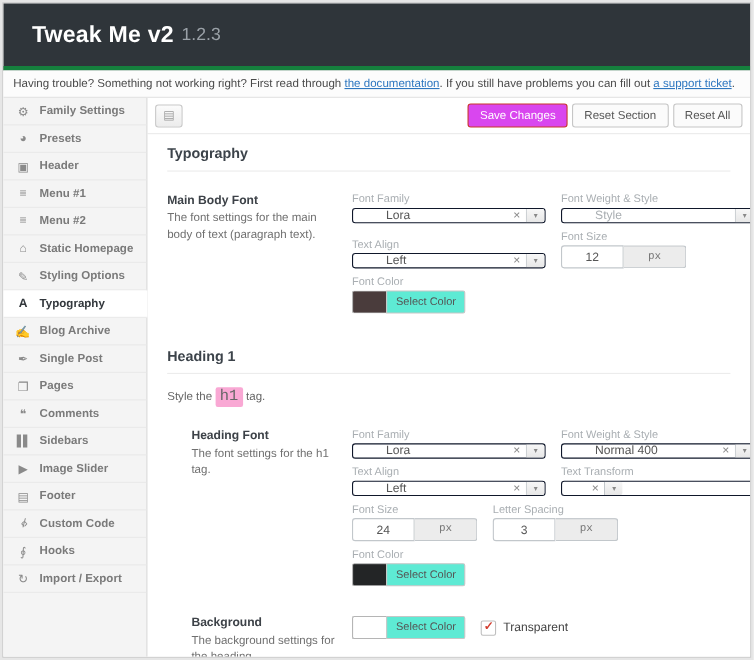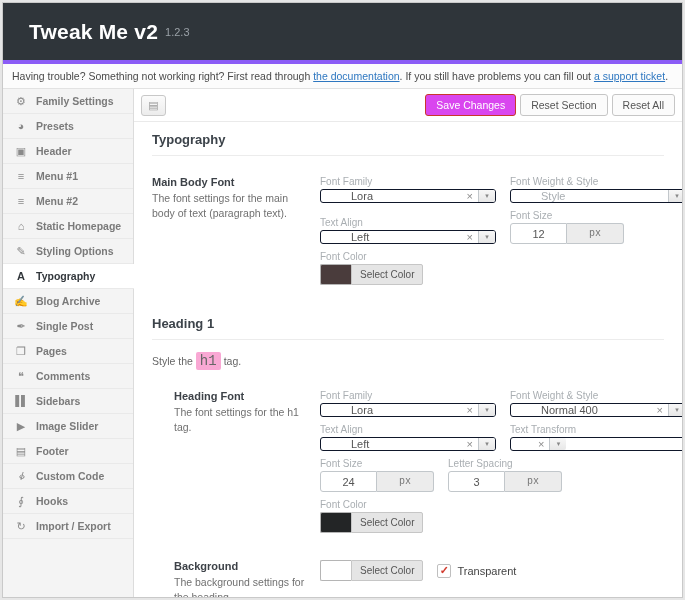--- a/index.html
+++ b/index.html
@@ -2,24 +2,24 @@
 <html><head>
 <meta charset="utf-8">
 <style>
   html,body{margin:0;padding:0;width:685px;height:600px;overflow:hidden;background:#e6e6e6;
     font-family:"Liberation Sans",sans-serif;-webkit-font-smoothing:antialiased;}
   *{box-sizing:border-box;}
   .page{margin:2px;width:681px;height:596px;border:1px solid #c9c9c9;background:#fff;
     display:flex;flex-direction:column;overflow:hidden;}
 
   
-  .topbar{height:61px;flex-shrink:0;background:#2f353a;border-bottom:4px solid #8b5cf6;
+  .topbar{height:61px;flex-shrink:0;background:#2f353a;border-bottom:4px solid #15803d;
     display:flex;align-items:center;padding-left:26px;}
   .topbar .title{color:#fff;font-size:21px;font-weight:600;letter-spacing:.2px;}
-  .topbar .version{color:#9aa1a7;font-size:11px;margin-left:7px;font-weight:normal;}
+  .topbar .version{color:#9aa1a7;font-size:16px;margin-left:7px;font-weight:normal;}
 
   
   .notice{flex-shrink:0;background:#fcfcfc;border-bottom:1px solid #e2e2e2;padding:6px 9px;
     font-size:10.5px;color:#4a4a4a;white-space:nowrap;overflow:hidden;}
   .notice a{color:#2e77c0;text-decoration:underline;cursor:pointer;}
 
   .body{display:flex;flex:1;min-height:0;}
 
   
   aside{width:131px;flex-shrink:0;background:#f4f4f4;border-right:1px solid #dcdcdc;position:relative;}
@@ -72,21 +72,21 @@
     display:flex;align-items:center;justify-content:center;color:#888;font-size:7px;cursor:pointer;}
 
   .num-group{display:flex;}
   .num{width:57px;height:21px;border:1px solid #c2c7cb;border-radius:3px 0 0 3px;text-align:center;
     font-size:11px;color:#555;font-family:inherit;outline:none;padding:0;}
   .unit{height:21px;border:1px solid #c2c7cb;border-left:none;border-radius:0 3px 3px 0;
     background:#ececec;color:#777;font-size:10px;padding:0 22px;display:flex;align-items:center;font-family:Liberation Mono, monospace;}
 
   .color-control{display:flex;align-items:center;}
   .swatch{width:31px;height:21px;border:1px solid #b5b5b5;border-right:none;border-radius:2px 0 0 2px;}
-  .color-btn{height:21px;border:1px solid #c6c6c6;background:#e5e5e5;border-radius:0 2px 2px 0;
+  .color-btn{height:21px;border:1px solid #c6c6c6;background:#5eead4;border-radius:0 2px 2px 0;
     font-size:10px;color:#555;padding:0 8px;font-family:inherit;cursor:pointer;}
 
   .check-row{display:flex;align-items:center;gap:6px;height:21px;font-size:11px;color:#444;}
   .checkbox{width:14px;height:14px;border:1px solid #bfbfbf;border-radius:2px;background:#fff;
     display:flex;align-items:center;justify-content:center;color:#d23c2f;font-size:11px;
     font-weight:bold;line-height:1;cursor:pointer;}
 </style>
 </head>
 <body>
 

